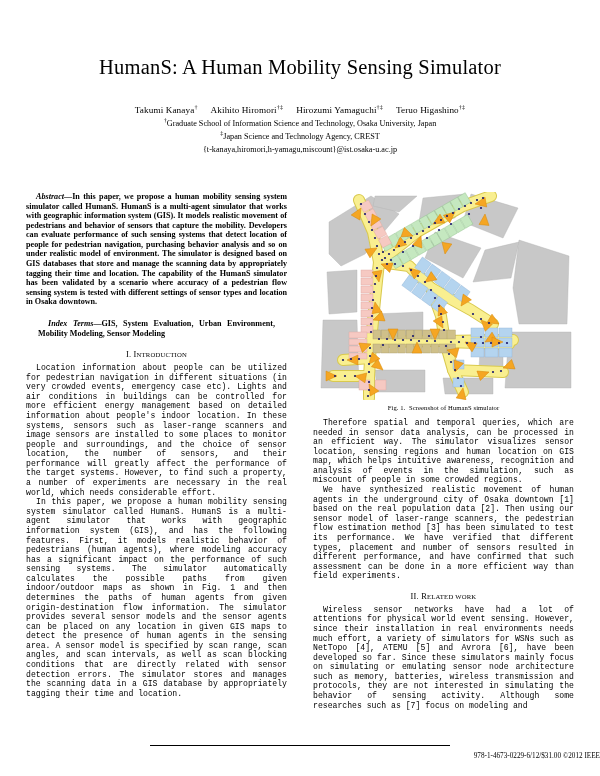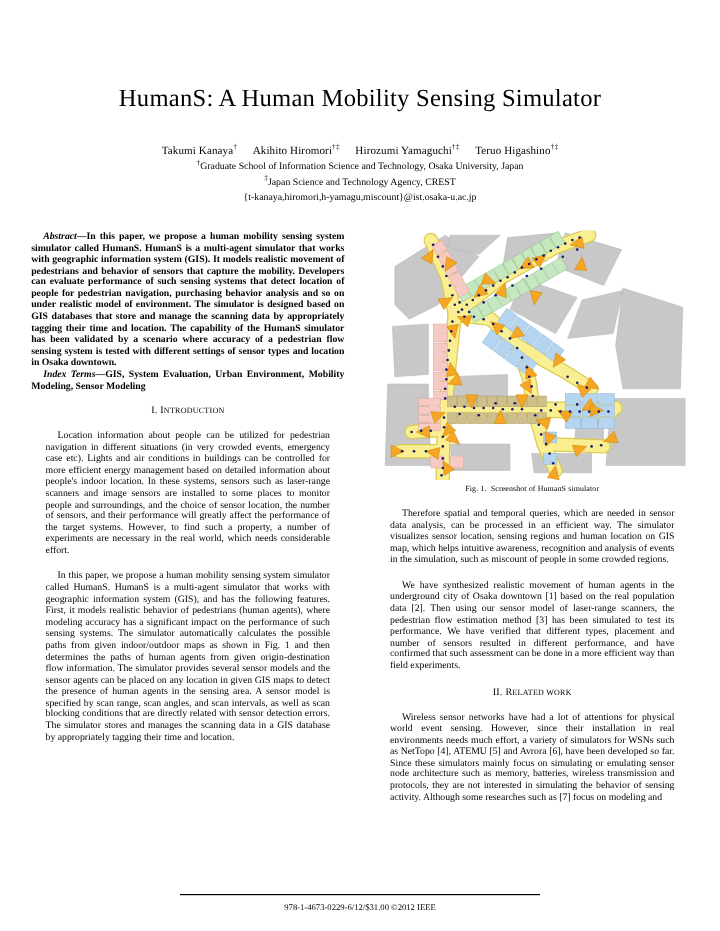--- a/index.html
+++ b/index.html
@@ -23,21 +23,21 @@
     box-sizing: border-box;
   }
 
   
   .title {
     text-align: center;
     font-size: 20.5px;
     font-weight: normal;
     letter-spacing: 0.2px;
     margin: 0;
-    padding-top: 70px;
+    padding-top: 55px;
     line-height: 1.2;
   }
   .authors {
     text-align: center;
     font-size: 9.2px;
     margin-top: 23px;
     line-height: 1.55;
     letter-spacing: 0.1px;
   }
   .author-name { white-space: nowrap; }
@@ -68,42 +68,43 @@
   }
   .col {
     position: absolute;
     top: 6px;
     width: 261px;
   }
   .col-left { left: 0; }
   .col-right { left: 287px; }
 
   p.body {
-    margin: 12px;
+    margin: 0;
     font-size: 8.15px;
     line-height: 1.175;
     text-align: justify;
     text-indent: 10px;
     hyphens: none;
+    font-family: Liberation Mono, monospace;
   }
   p.abstract {
     margin: 0;
     font-size: 8.15px;
     line-height: 1.175;
     text-align: justify;
     text-indent: 10px;
     font-weight: bold;
   }
   p.abstract .lead,
   p.index .lead {
     font-style: italic;
     font-weight: bold;
   }
   p.index {
-    margin: 0;
+    margin: 12px;
     font-size: 8.15px;
     line-height: 1.175;
     text-align: justify;
     text-indent: 10px;
     font-weight: bold;
   }
   h2.section {
     text-align: center;
     font-size: 8.4px;
     font-weight: normal;
@@ -143,21 +144,21 @@
     bottom: 30px;
     width: 300px;
     border-top: 0.7px solid #000;
     height: 0;
   }
   .footer-text {
     position: absolute;
     left: 0;
     bottom: 16px;
     width: 600px;
-    text-align: center;
+    text-align: right;
     font-size: 7.2px;
   }
 </style>
 </head>
 <body>
 
 <div class="page">
 
   <h1 class="title">HumanS: A Human Mobility Sensing Simulator</h1>
 

